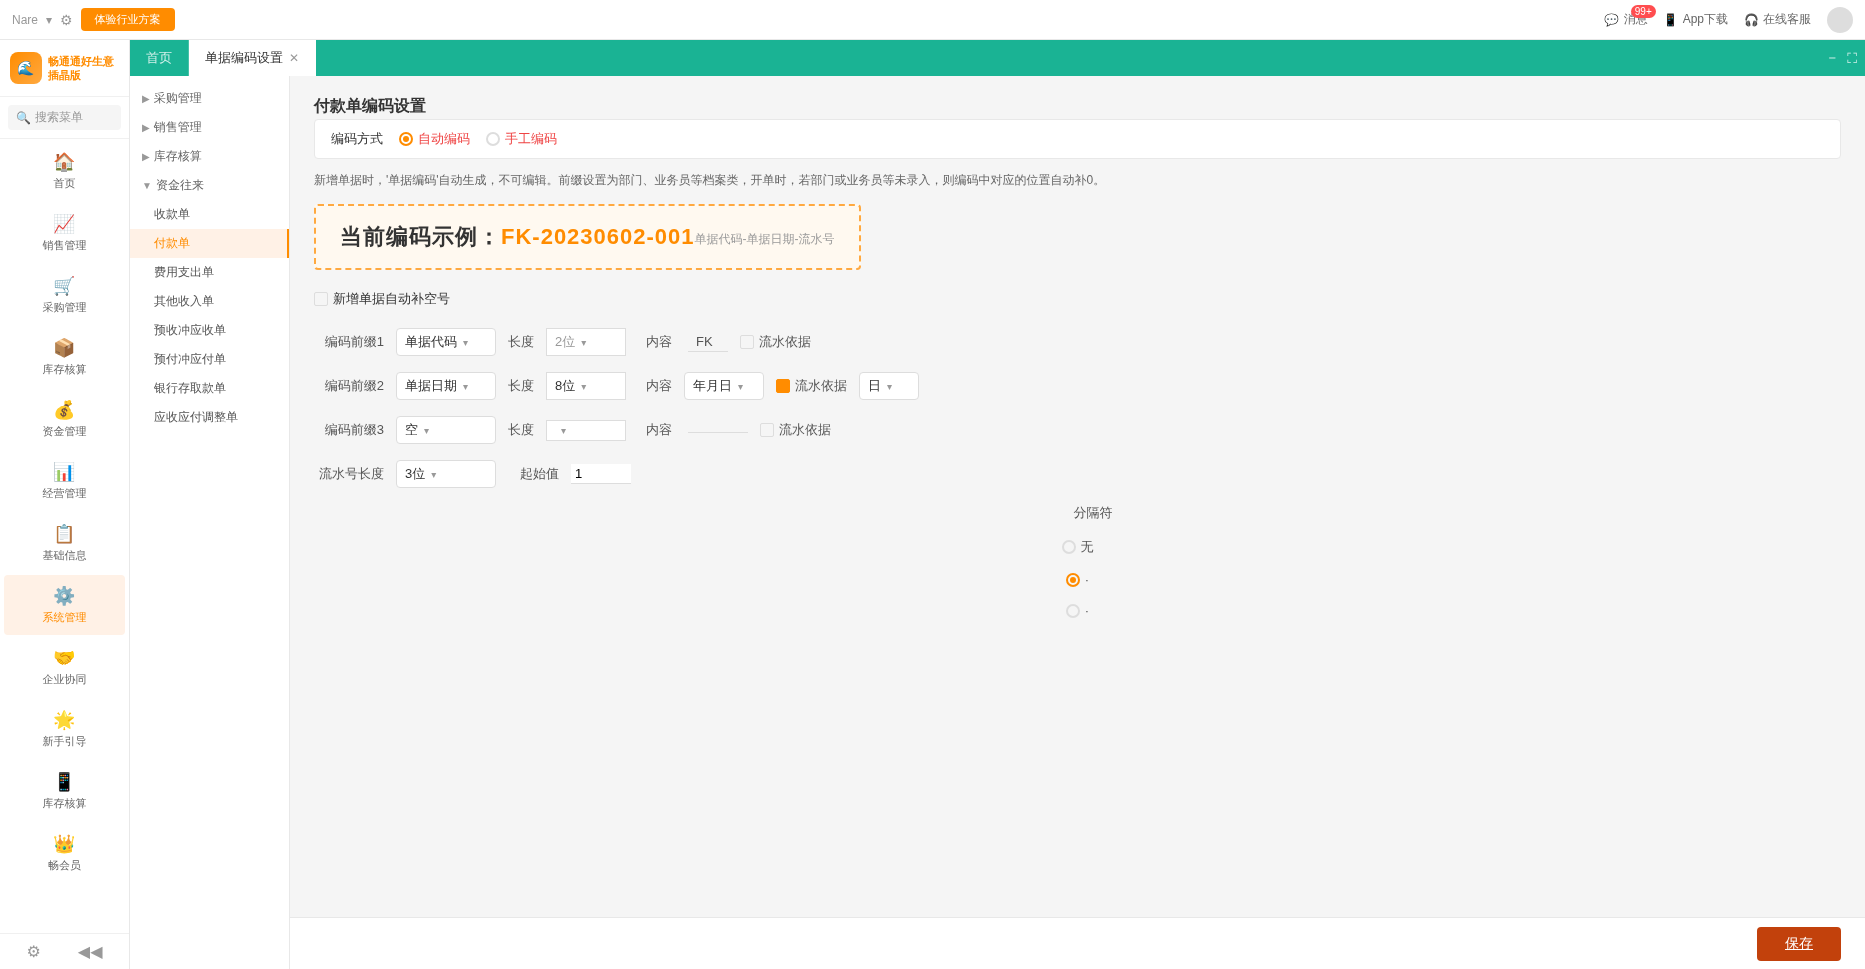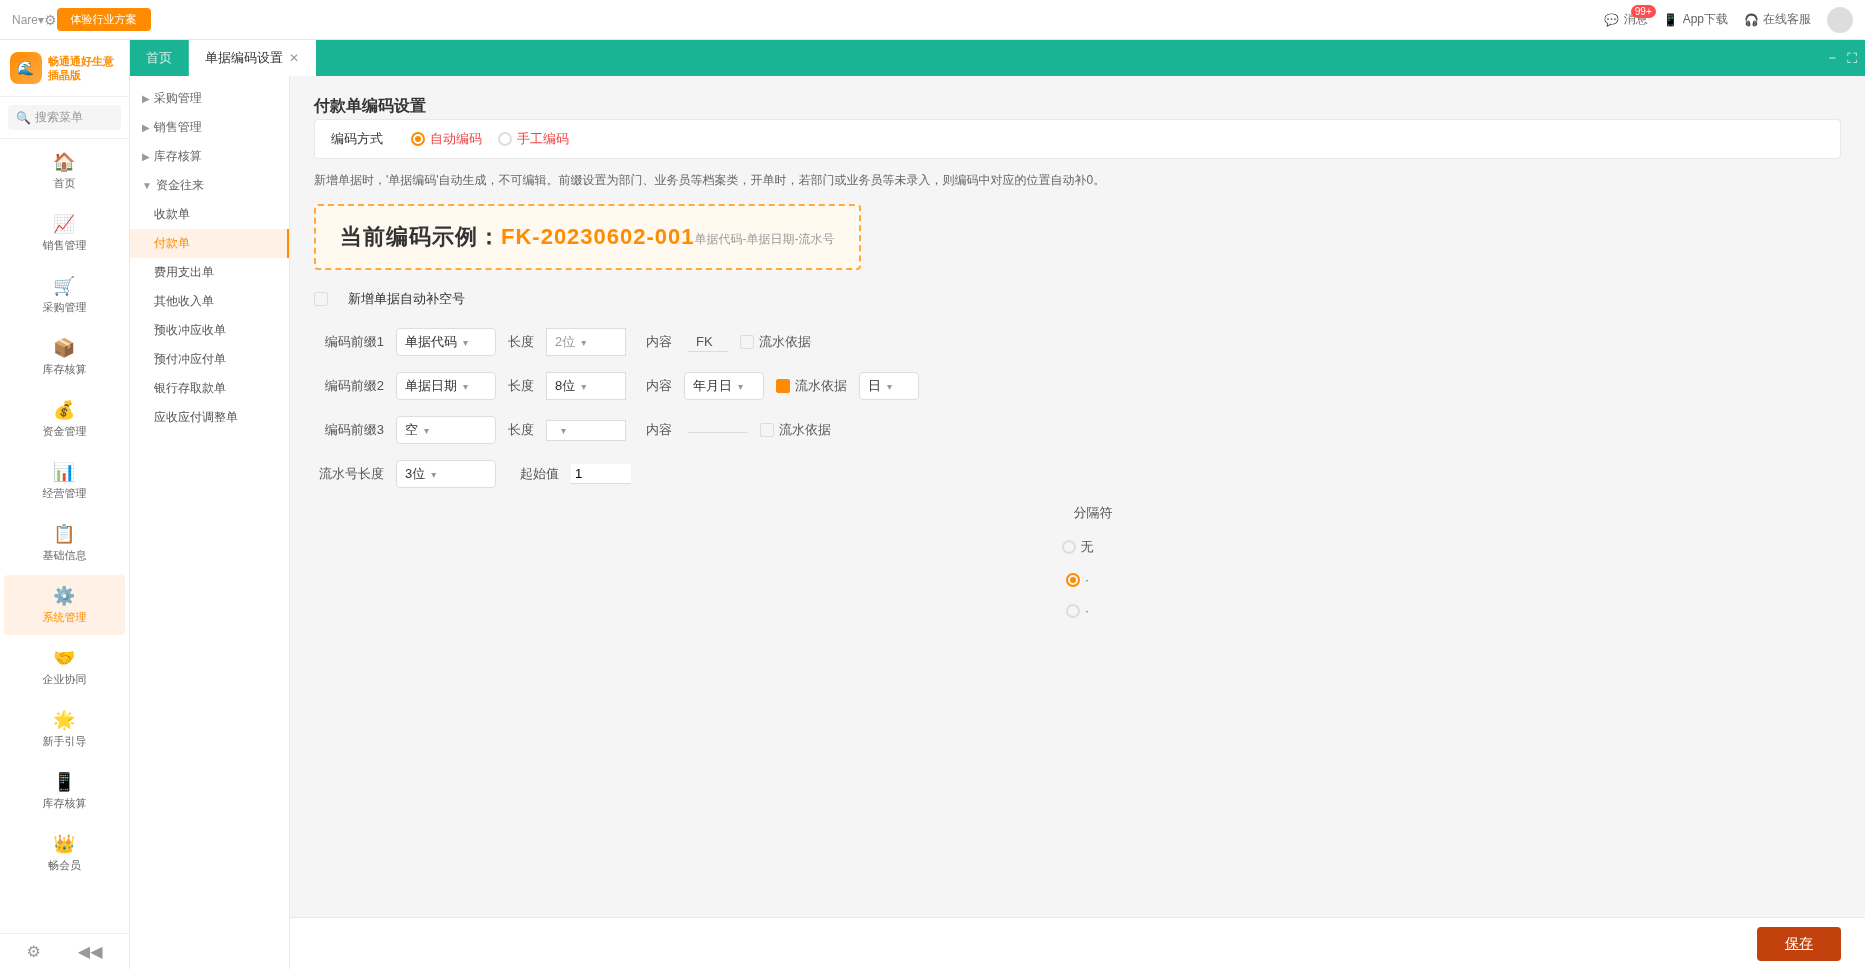--- a/index.html
+++ b/index.html
@@ -1,20 +1,20 @@
 <!DOCTYPE html>
 <html><head>
   <meta charset="utf-8">
   <style>
     * { box-sizing: border-box; margin: 0; padding: 0; }
     body { font-family: 'Microsoft YaHei', Arial, sans-serif; font-size: 13px; background: #f5f5f5; color: #333; display: flex; flex-direction: column; height: 100vh; overflow: hidden; }
 
     
     .top-bar { height: 40px; background: #fff; border-bottom: 1px solid #e8e8e8; display: flex; align-items: center; padding: 0 12px; gap: 8px; flex-shrink: 0; }
-    .top-bar-left { display: flex; align-items: center; gap: 0; flex: 1; }
+    .top-bar-left { display: flex; align-items: center; gap: 8px; flex: 1; }
     .top-bar-company { font-size: 12px; color: #999; }
     .top-bar-arrow { color: #999; font-size: 12px; cursor: pointer; }
     .top-bar-gear { color: #999; font-size: 14px; cursor: pointer; }
     .top-bar-btn { background: #ff8c00; color: #fff; border: none; border-radius: 4px; padding: 4px 14px; font-size: 11px; cursor: pointer; }
     .top-bar-right { display: flex; align-items: center; gap: 16px; }
     .top-bar-icon-group { display: flex; align-items: center; gap: 4px; color: #666; font-size: 12px; cursor: pointer; position: relative; }
     .badge { background: #ff4d4f; color: #fff; font-size: 10px; border-radius: 10px; padding: 1px 4px; position: absolute; top: -6px; right: -8px; white-space: nowrap; }
     .user-avatar { width: 26px; height: 26px; border-radius: 50%; background: #ddd; display: inline-block; }
 
     
@@ -51,39 +51,39 @@
     .left-menu { width: 160px; background: #fff; border-right: 1px solid #e8e8e8; overflow-y: auto; flex-shrink: 0; padding: 8px 0; }
     .left-menu-group { }
     .left-menu-group-title { display: flex; align-items: center; gap: 4px; padding: 6px 12px; color: #666; font-size: 12px; cursor: pointer; }
     .left-menu-arrow { font-size: 10px; color: #999; }
     .left-menu-item { padding: 6px 12px 6px 24px; font-size: 12px; color: #555; cursor: pointer; }
     .left-menu-item.active { background: #fff1e6; color: #ff8c00; border-right: 2px solid #ff8c00; }
 
     
     .main-content { flex: 1; overflow-y: auto; padding: 20px 24px; background: #f5f5f5; }
     .page-title { font-size: 16px; font-weight: bold; color: #333; margin-bottom: 2px; }
-    .encoding-method { display: flex; align-items: center; gap: 28px; padding: 10px 16px; background: #fff; border: 1px solid #e8e8e8; border-radius: 4px; margin-bottom: 12px; }
+    .encoding-method { display: flex; align-items: center; gap: 16px; padding: 10px 16px; background: #fff; border: 1px solid #e8e8e8; border-radius: 4px; margin-bottom: 12px; }
     .encoding-label { font-size: 13px; color: #333; }
     .radio-group { display: flex; align-items: center; gap: 16px; }
     .radio-item { display: flex; align-items: center; gap: 5px; cursor: pointer; font-size: 13px; color: #ef4444; }
     .radio-dot { width: 14px; height: 14px; border-radius: 50%; border: 2px solid #ddd; display: inline-flex; align-items: center; justify-content: center; }
     .radio-dot.selected { border-color: #ff8c00; }
     .radio-dot.selected::after { content: ''; width: 6px; height: 6px; border-radius: 50%; background: #ff8c00; }
 
     
     .notice-text { font-size: 12px; color: #666; margin-bottom: 14px; line-height: 1.6; }
 
     
     .preview-box { border: 2px dashed #ffa940; background: #fff9f0; border-radius: 4px; padding: 16px 24px; display: inline-flex; align-items: center; margin-bottom: 20px; min-width: 240px; }
     .preview-code { font-size: 22px; font-weight: bold; color: #333; letter-spacing: 1px; }
     .preview-desc { font-size: 12px; color: #999; margin-top: 4px; }
 
     
     .auto-fill-row { display: flex; align-items: center; gap: 8px; margin-bottom: 20px; }
-    .checkbox-item { display: flex; align-items: center; gap: 20px; cursor: pointer; }
+    .checkbox-item { display: flex; align-items: center; gap: 5px; cursor: pointer; }
     .checkbox-box { width: 14px; height: 14px; border: 1px solid #ddd; border-radius: 2px; display: inline-flex; align-items: center; justify-content: center; }
 
     
     .form-row { display: flex; align-items: center; gap: 12px; margin-bottom: 16px; flex-wrap: wrap; }
     .form-label { font-size: 13px; color: #555; width: 70px; text-align: right; flex-shrink: 0; }
     .form-select { display: flex; align-items: center; border: 1px solid #ddd; border-radius: 4px; background: #fff; padding: 4px 8px; gap: 6px; min-width: 100px; cursor: pointer; font-size: 13px; color: #333; }
     .form-select-arrow { color: #999; font-size: 10px; }
     .form-length-label { font-size: 13px; color: #555; }
     .form-length-select { display: flex; align-items: center; border: 1px solid #ddd; border-radius: 0; background: #fff; padding: 4px 8px; gap: 6px; min-width: 80px; cursor: pointer; font-size: 13px; color: #999; }
     .form-content-label { font-size: 13px; color: #555; margin-left: 8px; }

